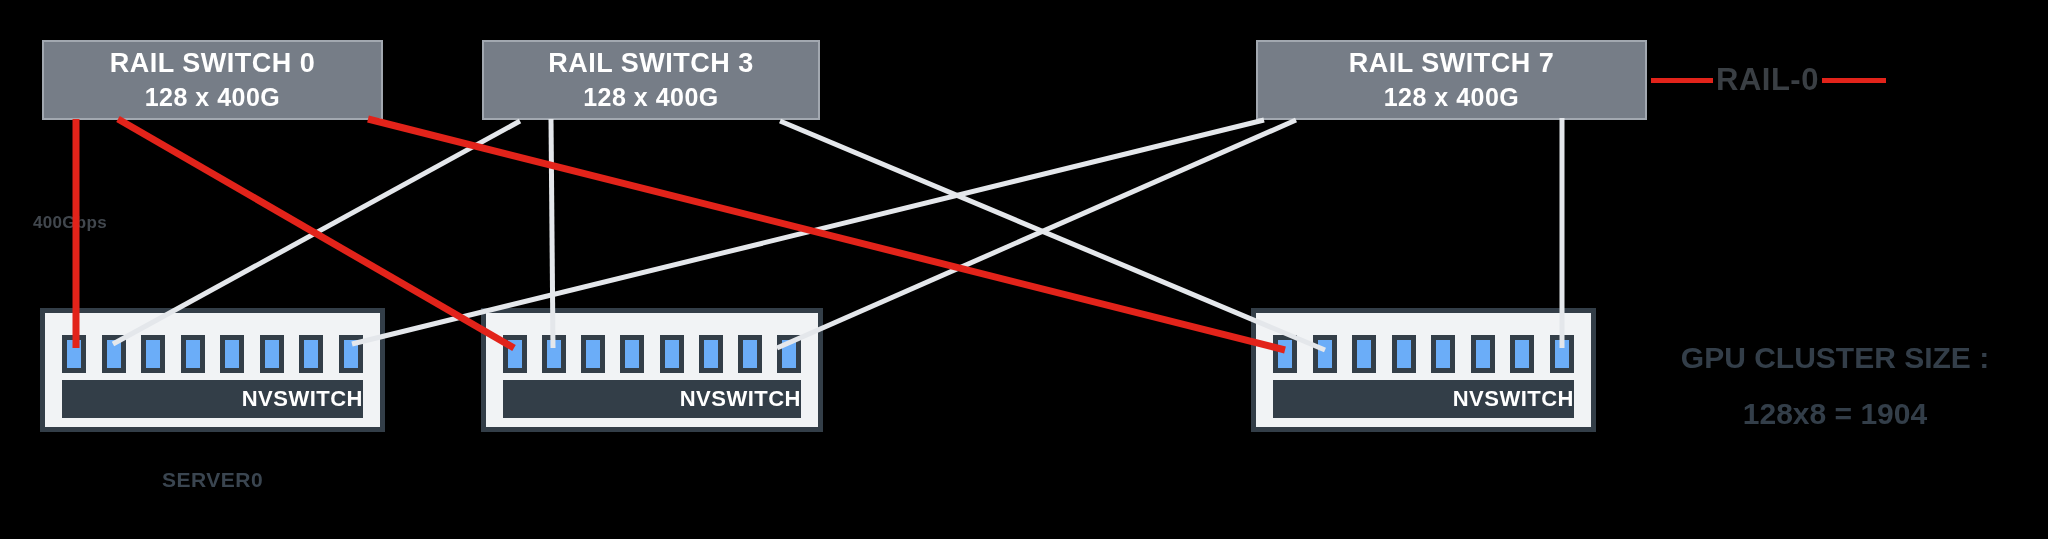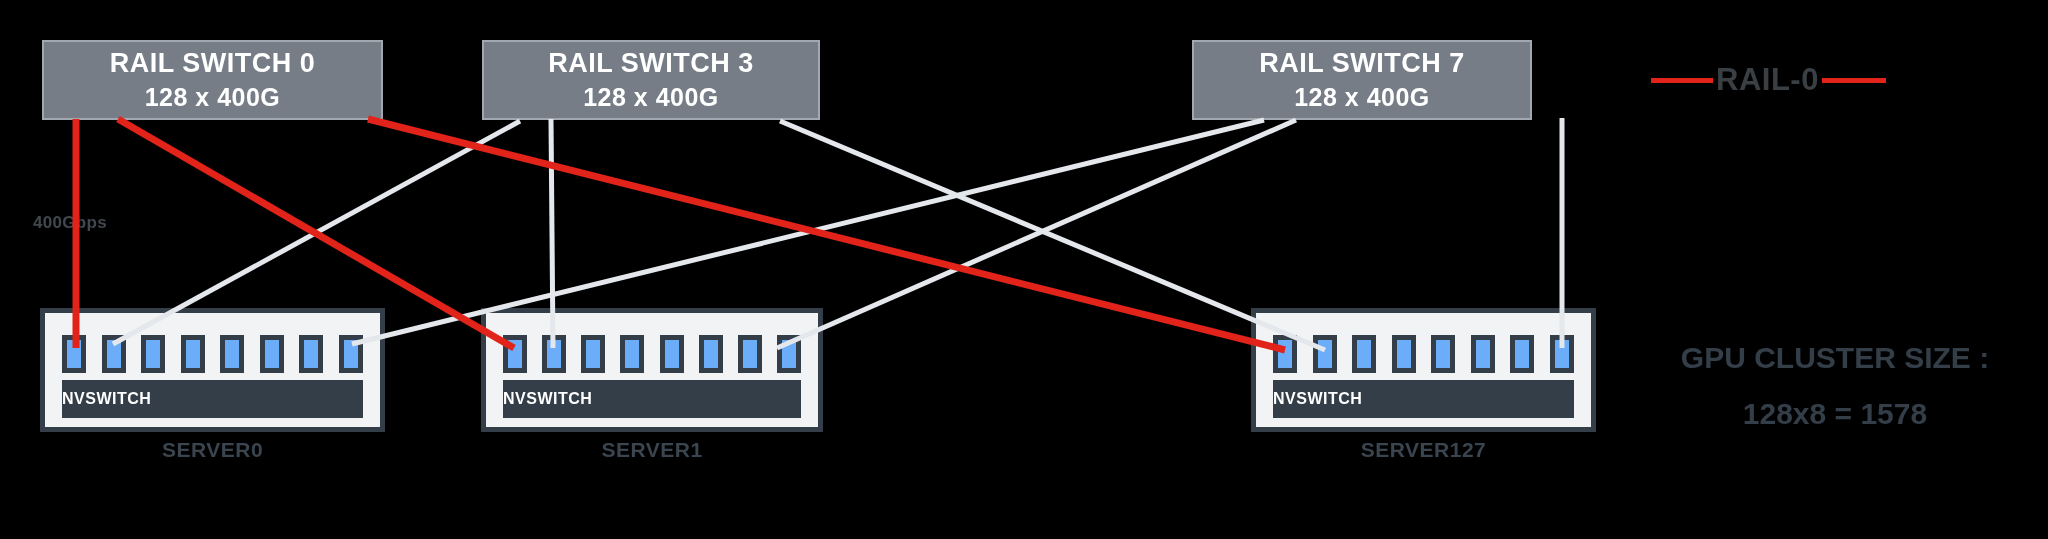--- a/index.html
+++ b/index.html
@@ -11,42 +11,42 @@
   .switch{
     position:absolute;top:40px;height:80px;box-sizing:border-box;
     background:#767d87;border:2px solid #a2a8b0;
     display:flex;flex-direction:column;justify-content:center;
     color:#ffffff;text-align:center;z-index:2;
   }
   .switch .name{font-size:27px;line-height:34px;letter-spacing:.5px;}
   .switch .ports{font-size:25px;line-height:34px;letter-spacing:.5px;}
   #switch-0{left:42px;width:341px;}
   #switch-1{left:482px;width:338px;}
-  #switch-7{left:1192px;width:340px;}
+  #switch-7{left:1256px;width:391px;}
   
   .server{
     position:absolute;top:308px;height:124px;box-sizing:border-box;
     background:#f1f3f5;border:5px solid #333e48;
     padding:22px 17px 0 17px;z-index:2;
   }
   #server-0{left:40px;width:345px;}
   #server-1{left:481px;width:342px;}
   #server-2{left:1251px;width:345px;}
   .slots{display:flex;justify-content:space-between;height:38px;}
   .gpu-slot{
     width:24px;height:38px;box-sizing:border-box;
     background:#6badf8;border:5px solid #333e48;
   }
   .nvswitch{
     margin-top:7px;height:38px;background:#333e48;
-    display:flex;align-items:center;justify-content:flex-start;
-    color:#ffffff;font-size:16px;letter-spacing:.5px;
+    display:flex;align-items:center;justify-content:flex-end;
+    color:#ffffff;font-size:22px;letter-spacing:.5px;
   }
   .server-label{
-    position:absolute;top:438px;text-align:center;
+    position:absolute;top:468px;text-align:center;
     color:#3a4550;font-size:21px;letter-spacing:.5px;z-index:2;
   }
   #server-label-0{left:40px;width:345px;}
   #server-label-1{left:481px;width:342px;}
   #server-label-2{left:1251px;width:345px;}
   
   #legend{
     position:absolute;left:1651px;top:62px;height:36px;
     display:flex;align-items:center;z-index:2;
   }
@@ -86,21 +86,21 @@
 
   <div id="legend">
     <div class="legend-line" id="legend-line-left"></div>
     <div id="legend-label">RAIL-0</div>
     <div class="legend-line" id="legend-line-right"></div>
   </div>
 
   <div id="link-speed">400Gbps</div>
   <div id="cluster-note">
     <div>GPU CLUSTER SIZE :</div>
-    <div>128x8 = 1578</div>
+    <div>128x8 = 1904</div>
   </div>
 
   <div class="server" id="server-0">
     <div class="slots">
         <div class="gpu-slot"></div>
         <div class="gpu-slot"></div>
         <div class="gpu-slot"></div>
         <div class="gpu-slot"></div>
         <div class="gpu-slot"></div>
         <div class="gpu-slot"></div>
@@ -136,22 +136,20 @@
         <div class="gpu-slot"></div>
         <div class="gpu-slot"></div>
         <div class="gpu-slot"></div>
       </div>
     <div class="nvswitch">
       <span>NVSWITCH</span>
     </div>
   </div>
 
   <div class="server-label" id="server-label-0">SERVER0</div>
-  <div class="server-label" id="server-label-1">SERVER1</div>
-  <div class="server-label" id="server-label-2">SERVER127</div>
 
   <svg id="links" width="2048" height="539">
       <line x1="520" y1="121" x2="113" y2="344" stroke="#e4e7eb" stroke-width="5"></line>
       <line x1="551" y1="119" x2="553" y2="348" stroke="#e4e7eb" stroke-width="5"></line>
       <line x1="780" y1="121" x2="1325" y2="350" stroke="#e4e7eb" stroke-width="5"></line>
       <line x1="1264" y1="120" x2="352" y2="344" stroke="#e4e7eb" stroke-width="5"></line>
       <line x1="1296" y1="120" x2="777" y2="348" stroke="#e4e7eb" stroke-width="5"></line>
       <line x1="1562" y1="118" x2="1562" y2="348" stroke="#e4e7eb" stroke-width="5"></line>
       <line x1="76" y1="119" x2="76" y2="348" stroke="#e2231a" stroke-width="7"></line>
       <line x1="118" y1="119" x2="514" y2="348" stroke="#e2231a" stroke-width="7"></line>

